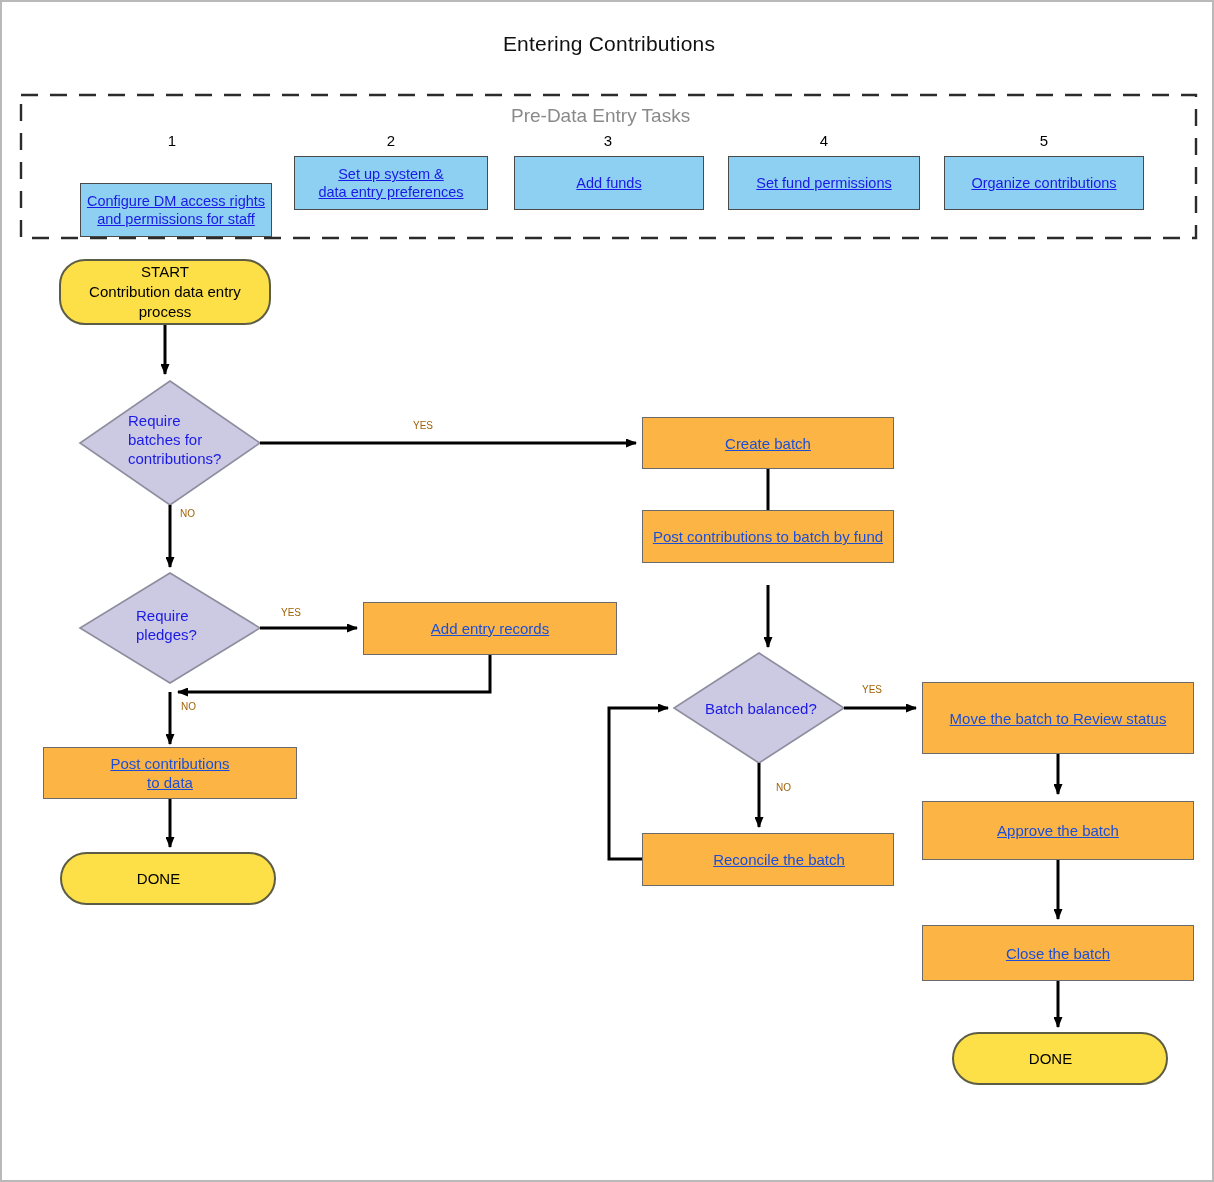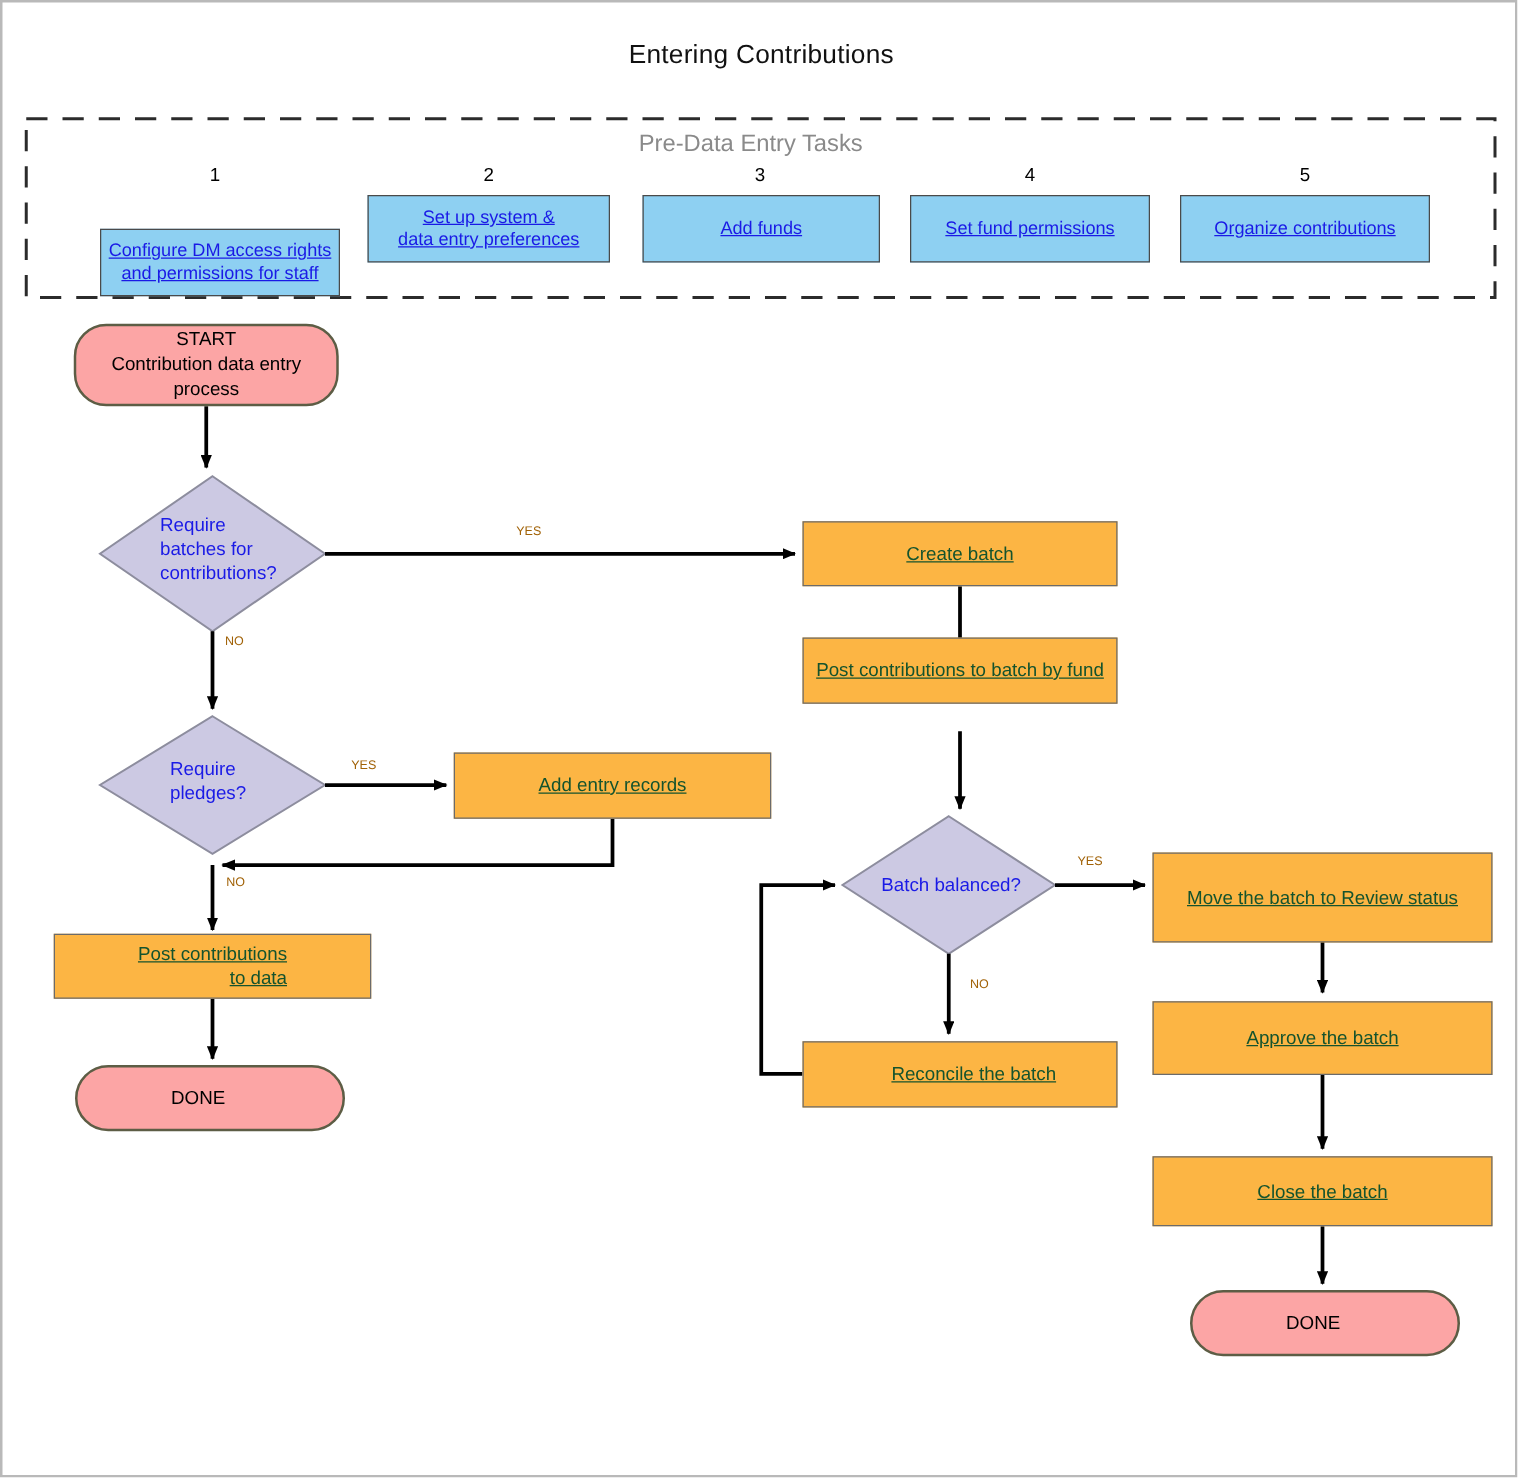--- a/index.html
+++ b/index.html
@@ -10,23 +10,23 @@
   .ttl{position:absolute;left:0;top:30px;width:1214px;text-align:center;
        font-size:21px;color:#111;letter-spacing:.2px;}
   .grouplabel{position:absolute;font-size:19px;color:#8a8a8a;}
   .numlbl{position:absolute;font-size:15px;color:#000;text-align:center;}
   .edgelbl{position:absolute;font-size:10px;color:#a16207;}
   .node{position:absolute;box-sizing:border-box;display:flex;
         align-items:center;justify-content:center;text-align:center;}
   .blue{background:#8ed0f2;border:1.5px solid #4a4a4a;}
   .blue .lk{color:#1a1ae6;text-decoration:underline;font-size:14.5px;line-height:18px;}
   .orange{background:#fcb544;border:1.5px solid #6b6b6b;}
-  .orange .lk{color:#14532d;text-decoration:underline;font-size:15px;line-height:19px;text-align:right;}
+  .orange .lk{color:#1d4ed8;text-decoration:underline;font-size:15px;line-height:19px;}
   .diamondtxt{position:absolute;color:#1a1ae6;font-size:15px;line-height:19px;}
-  .term{position:absolute;box-sizing:border-box;background:#fca5a5;
+  .term{position:absolute;box-sizing:border-box;background:#fde047;
         border:2.5px solid #5d5d45;display:flex;align-items:center;
         justify-content:center;text-align:center;font-size:15px;color:#000;line-height:20px;}
   .term.start{border-radius:26px;}
   .term.done{border-radius:42px;}
   .doneinner{display:flex;align-items:flex-start;gap:3px;margin-left:32px;}
 </style>
 </head>
 <body>
 
 <div id="page">

